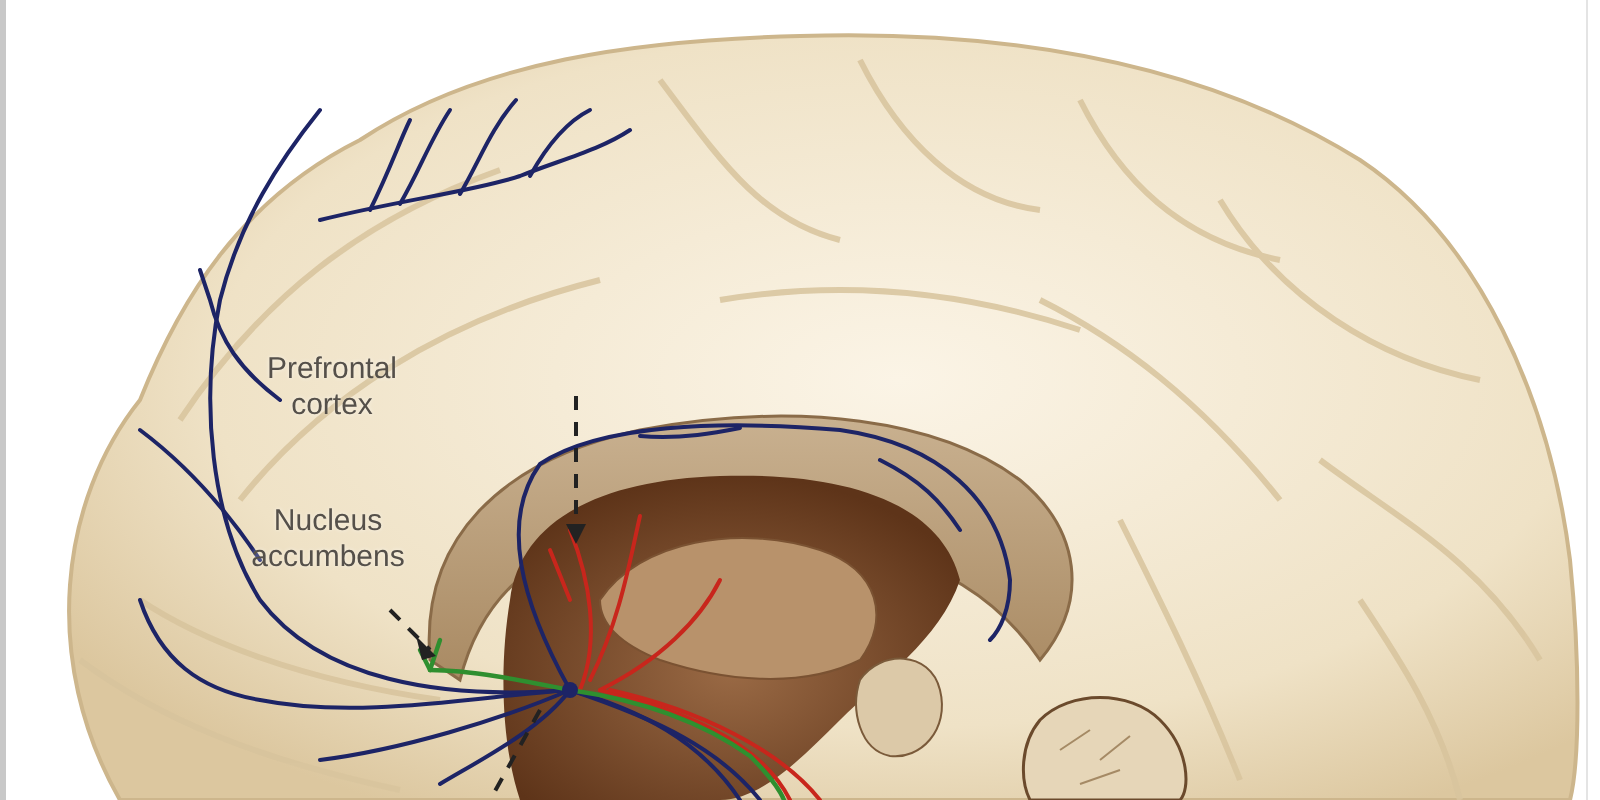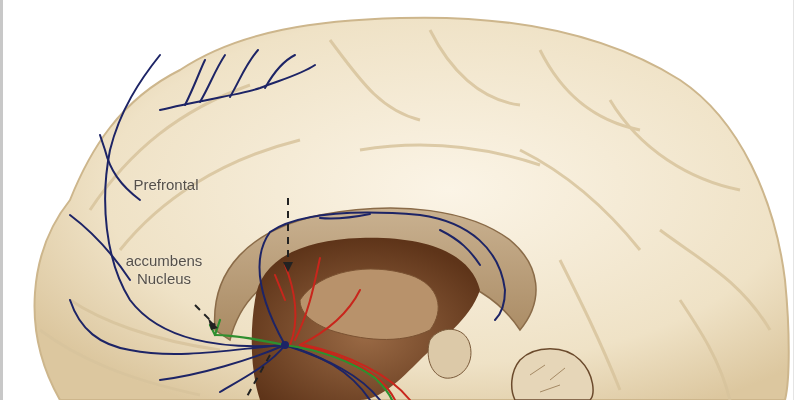--- a/index.html
+++ b/index.html
@@ -108,18 +108,19 @@
       <path d="M288,198 L288,265"></path>
       <path d="M195,305 L215,325"></path>
       <path d="M270,355 L245,400"></path>
     </g>
     <path d="M283,262 L288,272 L293,262 Z" fill="#222"></path>
     <path d="M208,318 L218,328 L211,330 Z" fill="#222"></path>
   </svg>
 
   <div class="label" id="lbl-pfc">
     <div>Prefrontal</div>
+    <div>cortex</div>
   </div>
   <div class="label" id="lbl-nac">
+    <div>Nucleus</div>
     <div>accumbens</div>
-    <div>Nucleus</div>
   </div>
 </div>
 
 </body></html>

